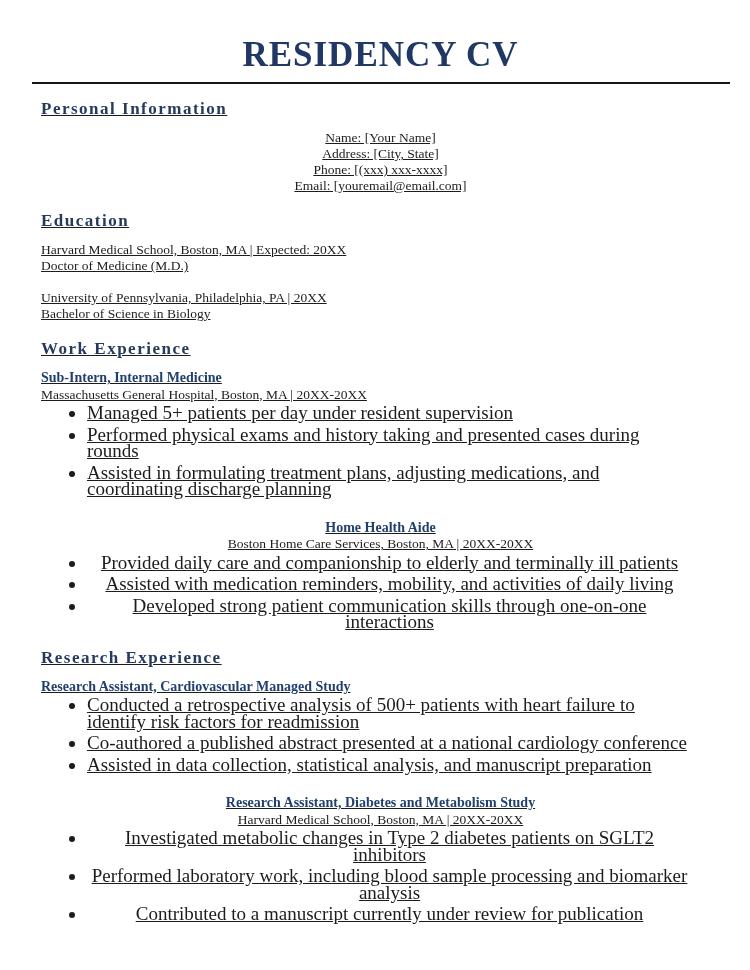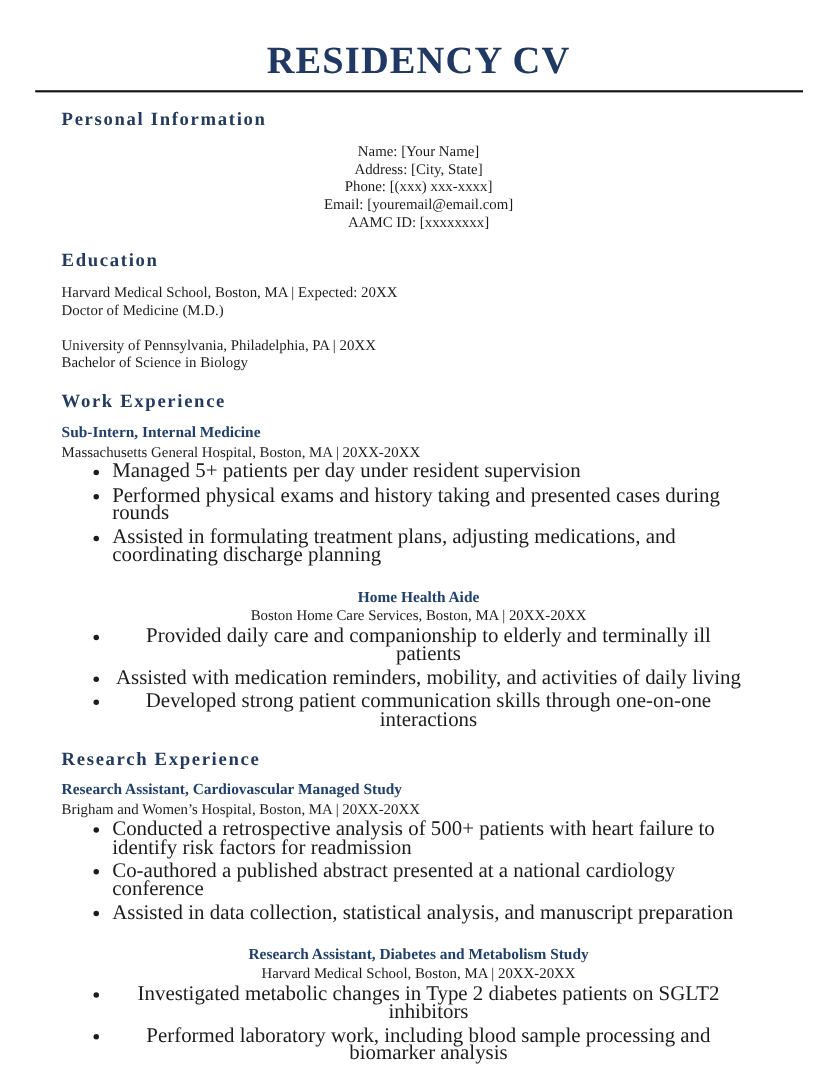--- a/index.html
+++ b/index.html
@@ -30,21 +30,21 @@
     font-weight: 700;
     letter-spacing: 1px;
     color: var(--title_navy, #1f3864);
   }
   .rule {
     height: 0;
     border: none;
     border-top: 2px solid var(--rule_color, #161616);
     margin: 10px -10px 0 -9px;
   }
-  section { margin: 15px; }
+  section { margin: 0; text-decoration: underline; }
   h2.section-heading {
     margin: 17px 0 0 0;
     font-size: 17px;
     line-height: 1.18;
     font-weight: 700;
     letter-spacing: 1.5px;
     color: var(--heading_navy, #243a5e);
   }
   section.first h2.section-heading { margin-top: 15px; }
 
@@ -95,21 +95,20 @@
   <h1 class="cv-title">RESIDENCY CV</h1>
   <div class="rule"></div>
 
   <section class="first">
     <h2 class="section-heading">Personal Information</h2>
     <div class="info-lines">
       <div class="info-line">Name: [Your Name]</div>
       <div class="info-line">Address: [City, State]</div>
       <div class="info-line">Phone: [(xxx) xxx-xxxx]</div>
       <div class="info-line">Email: [youremail@email.com]</div>
-      <div class="info-line">AAMC ID: [xxxxxxxx]</div>
     </div>
   </section>
 
   <section>
     <h2 class="section-heading">Education</h2>
     <div class="edu-entry">
       <div class="edu-line">Harvard Medical School, Boston, MA | Expected: 20XX</div>
       <div class="edu-line">Doctor of Medicine (M.D.)</div>
     </div>
     <div class="edu-entry">
@@ -140,21 +139,20 @@
         <li>Developed strong patient communication skills through one-on-one interactions</li>
       </ul>
     </div>
   </section>
 
   <section>
     <h2 class="section-heading">Research Experience</h2>
 
     <div class="entry">
       <div class="job-title">Research Assistant, Cardiovascular Managed Study</div>
-      <div class="job-subtitle">Brigham and Women’s Hospital, Boston, MA | 20XX-20XX</div>
       <ul>
         <li>Conducted a retrospective analysis of 500+ patients with heart failure to identify risk factors for readmission</li>
         <li>Co-authored a published abstract presented at a national cardiology conference</li>
         <li>Assisted in data collection, statistical analysis, and manuscript preparation</li>
       </ul>
     </div>
 
     <div class="entry">
       <div class="job-title">Research Assistant, Diabetes and Metabolism Study</div>
       <div class="job-subtitle">Harvard Medical School, Boston, MA | 20XX-20XX</div>

